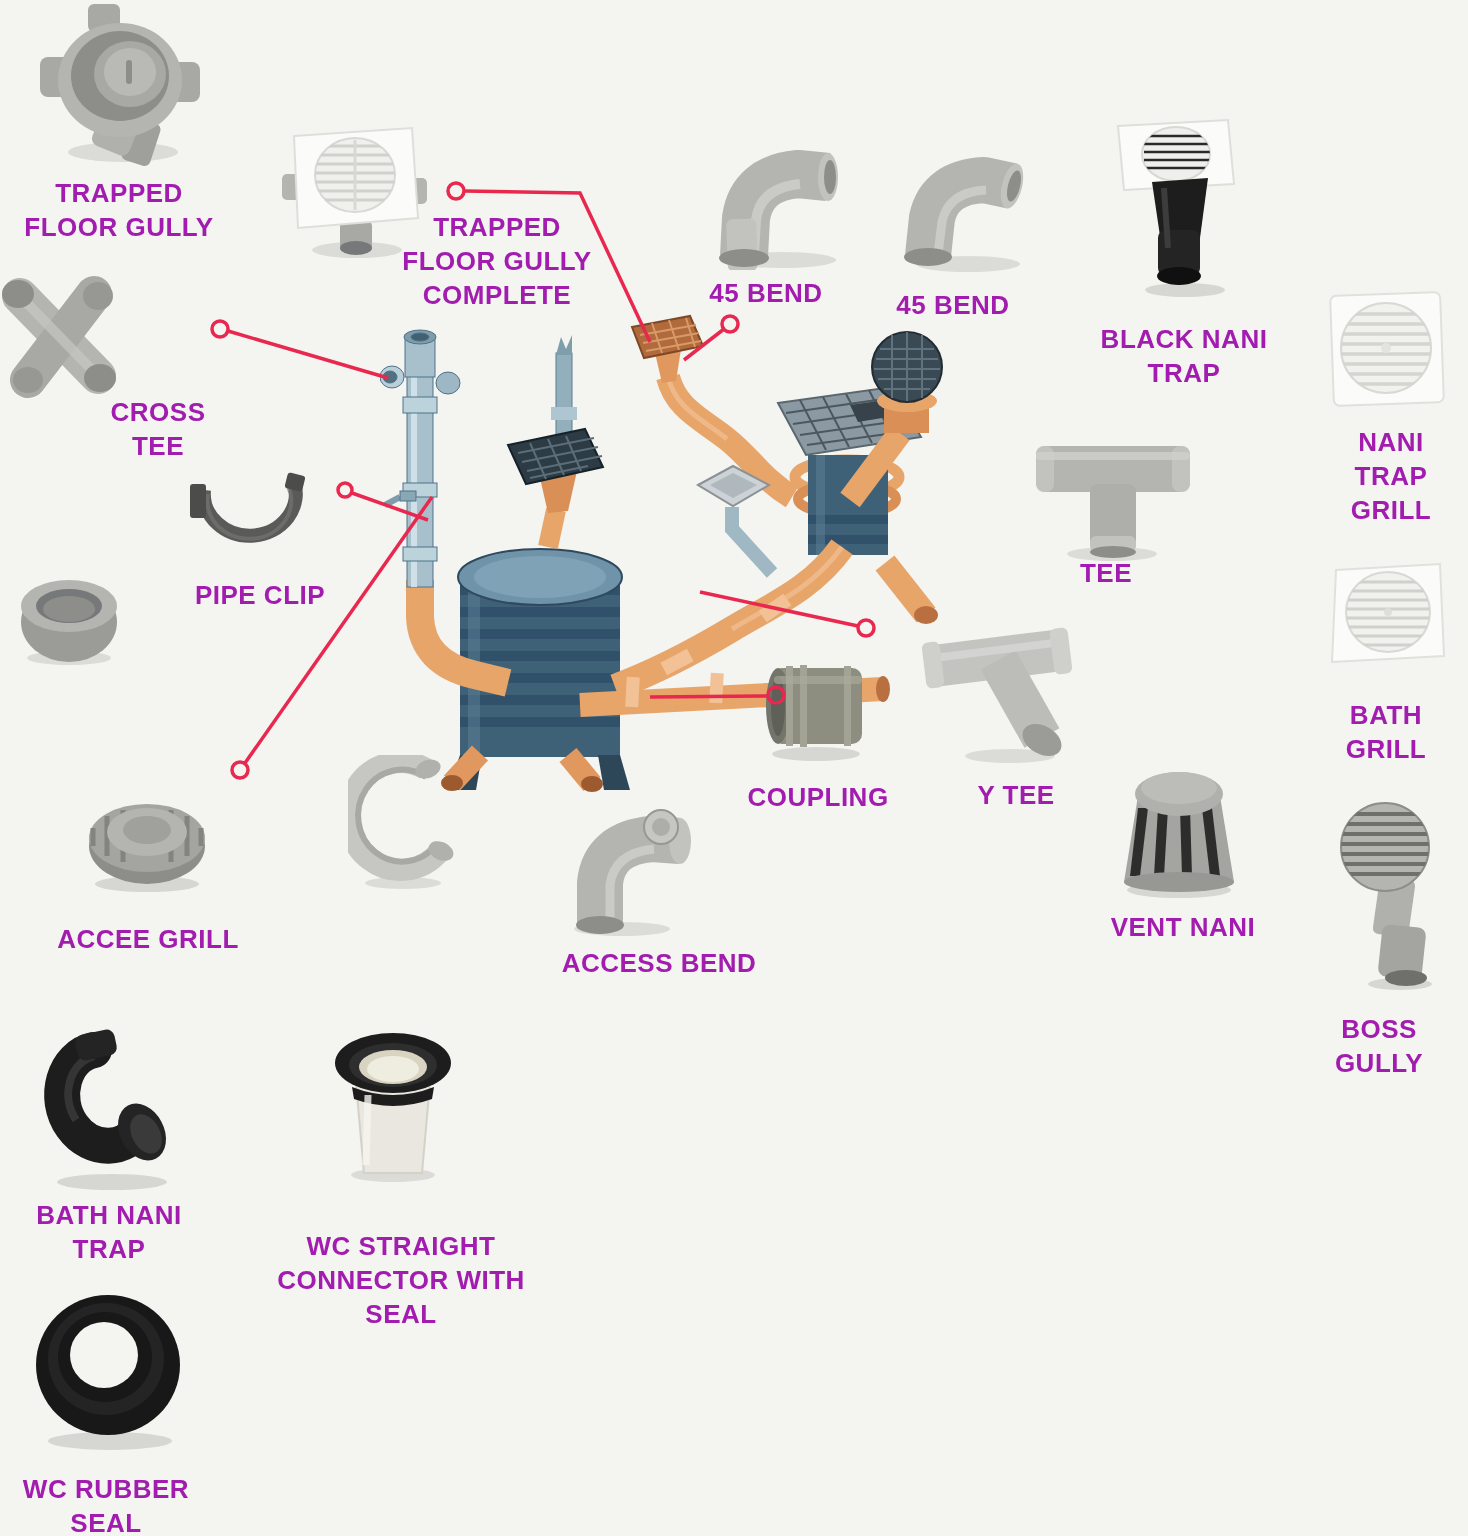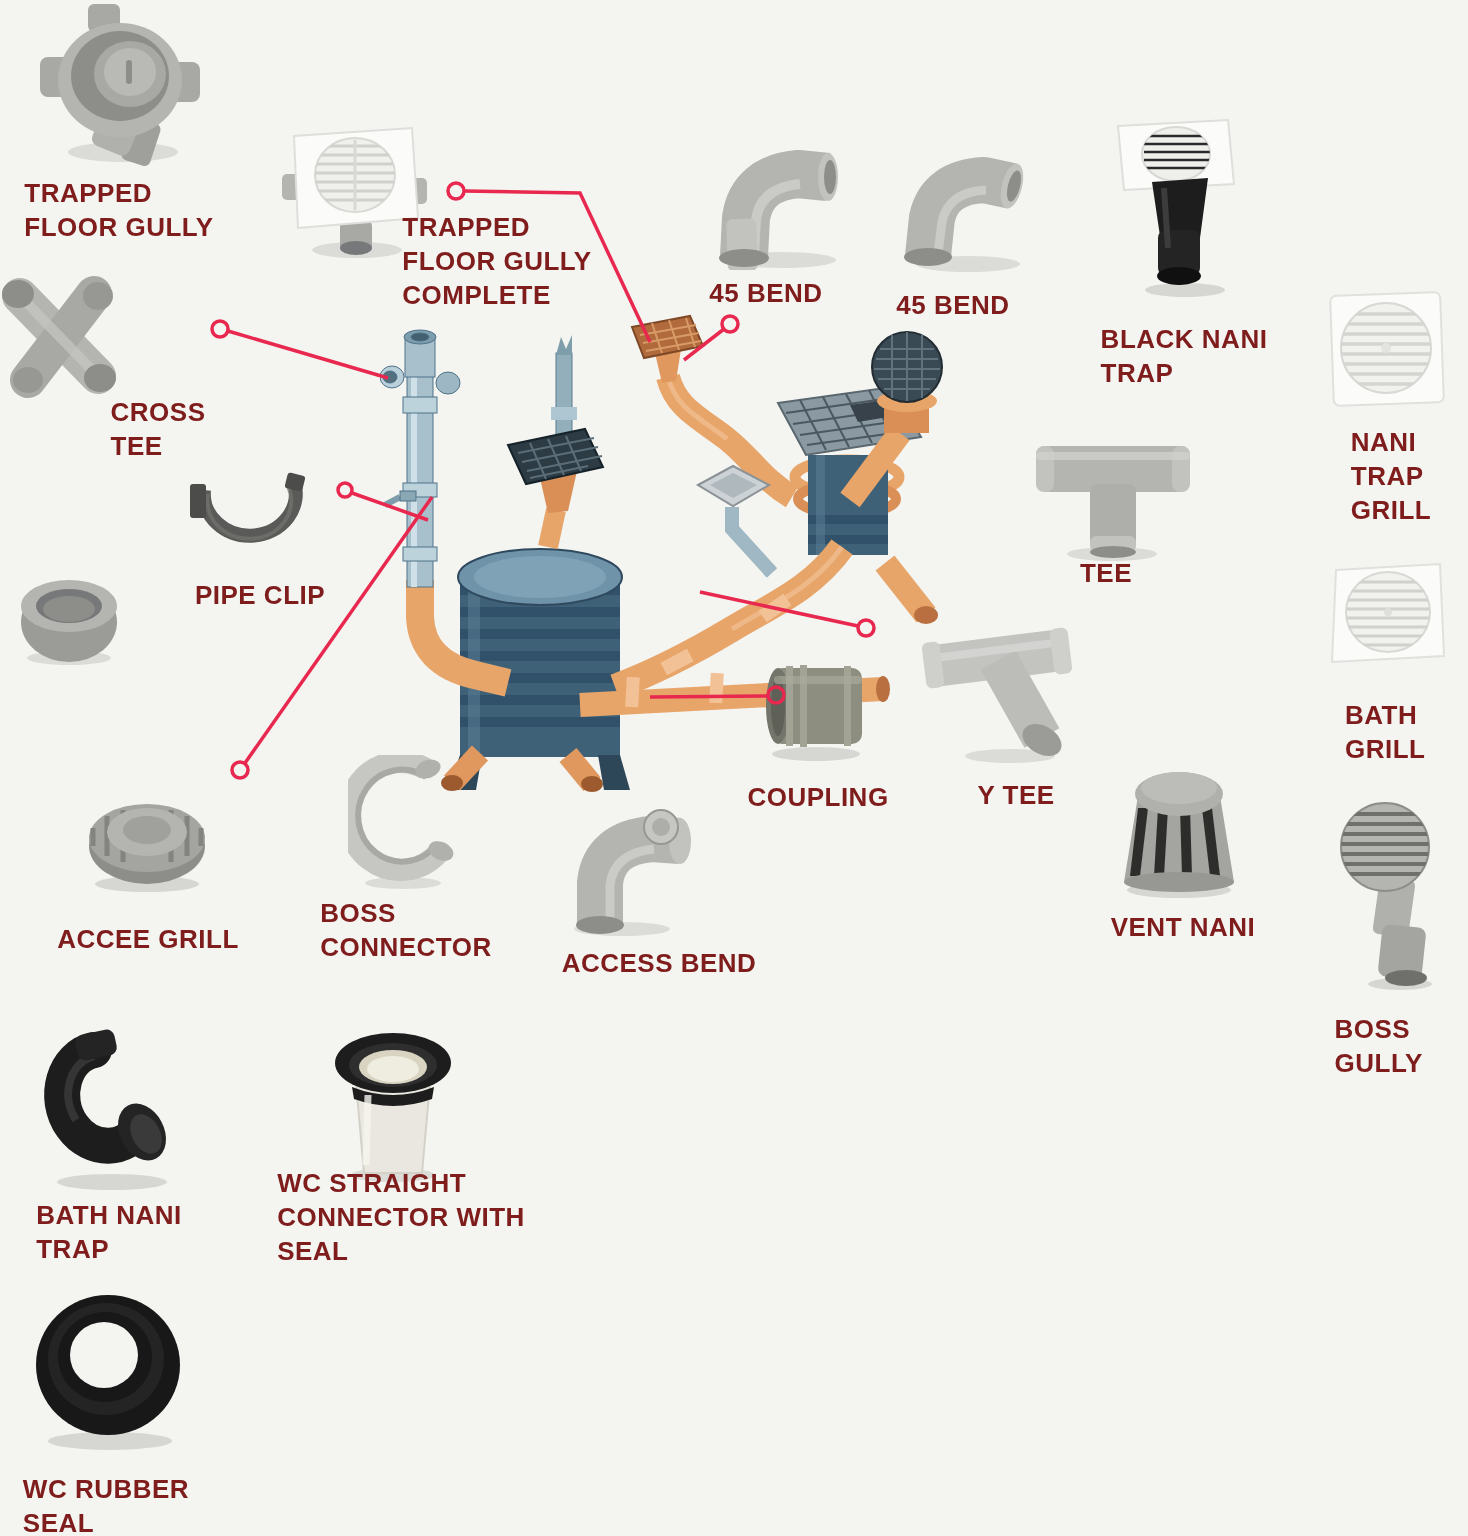--- a/index.html
+++ b/index.html
@@ -1,23 +1,23 @@
 <!DOCTYPE html>
 <html><head>
 <meta charset="utf-8">
 <style>
   html,body{margin:0;padding:0;}
   body{background:#e9e9e7;font-family:"Liberation Sans", sans-serif;}
   #canvas{position:relative;width:1468px;height:1536px;background:#f4f4f1;overflow:hidden;margin:0 auto;}
   .label{
     position:absolute;
     transform:translateX(-50%);
-    text-align:left;
+    text-align:center;
     white-space:pre-line;
-    color:#7f1d1d;
+    color:#a21caf;
     font-weight:bold;
     font-size:26px;
     line-height:34px;
     letter-spacing:.5px;
   }
   .photo{position:absolute;}
   #diagram{position:absolute;left:380px;top:285px;}
   #callouts{position:absolute;left:0;top:0;pointer-events:none;}
 </style>
 </head>
@@ -307,22 +307,20 @@
   </svg>
   <div class="label" style="left:148px;top:922px">ACCEE GRILL</div>
 
   <svg class="photo" style="left:348px;top:755px" width="110" height="138" viewBox="0 0 110 138">
     <ellipse cx="55" cy="128" rx="38" ry="6" fill="rgba(0,0,0,0.10)"></ellipse>
     <path d="M78,14 A52,54 0 1 0 92,96" stroke="#c6c7c3" stroke-width="22" fill="none"></path>
     <path d="M78,22 A44,46 0 1 0 88,90" stroke="#a8a9a5" stroke-width="6" fill="none"></path>
     <ellipse cx="80" cy="14" rx="13" ry="9" fill="#b0b1ad" transform="rotate(-20 80 14)"></ellipse>
     <ellipse cx="93" cy="96" rx="13" ry="9" fill="#b0b1ad" transform="rotate(25 93 96)"></ellipse>
   </svg>
-  <div class="label" style="left:406px;top:896px">BOSS
-CONNECTOR</div>
 
   <svg class="photo" style="left:562px;top:805px" width="152" height="132" viewBox="0 0 152 132">
     <ellipse cx="60" cy="124" rx="48" ry="7" fill="rgba(0,0,0,0.10)"></ellipse>
     <path d="M38,120 L38,78 Q42,38 90,34 L118,36" stroke="#b4b5b1" stroke-width="46" fill="none" stroke-linejoin="round"></path>
     <path d="M48,118 L48,80 Q52,48 92,44" stroke="#cfd0cc" stroke-width="9" fill="none" opacity=".8"></path>
     <ellipse cx="38" cy="120" rx="24" ry="9" fill="#8d8e8a"></ellipse>
     <ellipse cx="118" cy="36" rx="11" ry="23" fill="#c2c3bf"></ellipse>
     <circle cx="99" cy="22" r="17" fill="#c6c7c3" stroke="#979894" stroke-width="2"></circle>
     <circle cx="99" cy="22" r="9" fill="#adaeaa"></circle>
   </svg>
@@ -372,21 +370,21 @@
   <svg class="photo" style="left:328px;top:1025px" width="130" height="158" viewBox="0 0 130 158">
     <ellipse cx="65" cy="150" rx="42" ry="7" fill="rgba(0,0,0,0.10)"></ellipse>
     <polygon points="28,58 102,58 94,148 36,148" fill="#e9e7df" stroke="#d4d2c8" stroke-width="2"></polygon>
     <ellipse cx="65" cy="38" rx="58" ry="30" fill="#1d1d1d"></ellipse>
     <ellipse cx="65" cy="40" rx="44" ry="22" fill="#2e2e2e"></ellipse>
     <ellipse cx="65" cy="42" rx="34" ry="17" fill="#d9d4c2"></ellipse>
     <ellipse cx="65" cy="44" rx="26" ry="13" fill="#efece0"></ellipse>
     <path d="M24,62 Q65,78 106,62 L104,74 Q65,88 26,74 Z" fill="#1d1d1d"></path>
     <path d="M40,70 L38,140" stroke="#f6f5ef" stroke-width="7" opacity=".8"></path>
   </svg>
-  <div class="label" style="left:401px;top:1166px">WC STRAIGHT
+  <div class="label" style="left:401px;top:1229px">WC STRAIGHT
 CONNECTOR WITH
 SEAL</div>
 
   <svg class="photo" style="left:30px;top:1285px" width="158" height="168" viewBox="0 0 158 168">
     <ellipse cx="80" cy="156" rx="62" ry="9" fill="rgba(0,0,0,0.12)"></ellipse>
     <ellipse cx="78" cy="80" rx="72" ry="70" fill="#181818"></ellipse>
     <ellipse cx="76" cy="74" rx="58" ry="56" fill="#242424"></ellipse>
     <ellipse cx="75" cy="72" rx="47" ry="45" fill="#181818"></ellipse>
     <ellipse cx="74" cy="70" rx="34" ry="33" fill="#f4f4f1"></ellipse>
   </svg>

